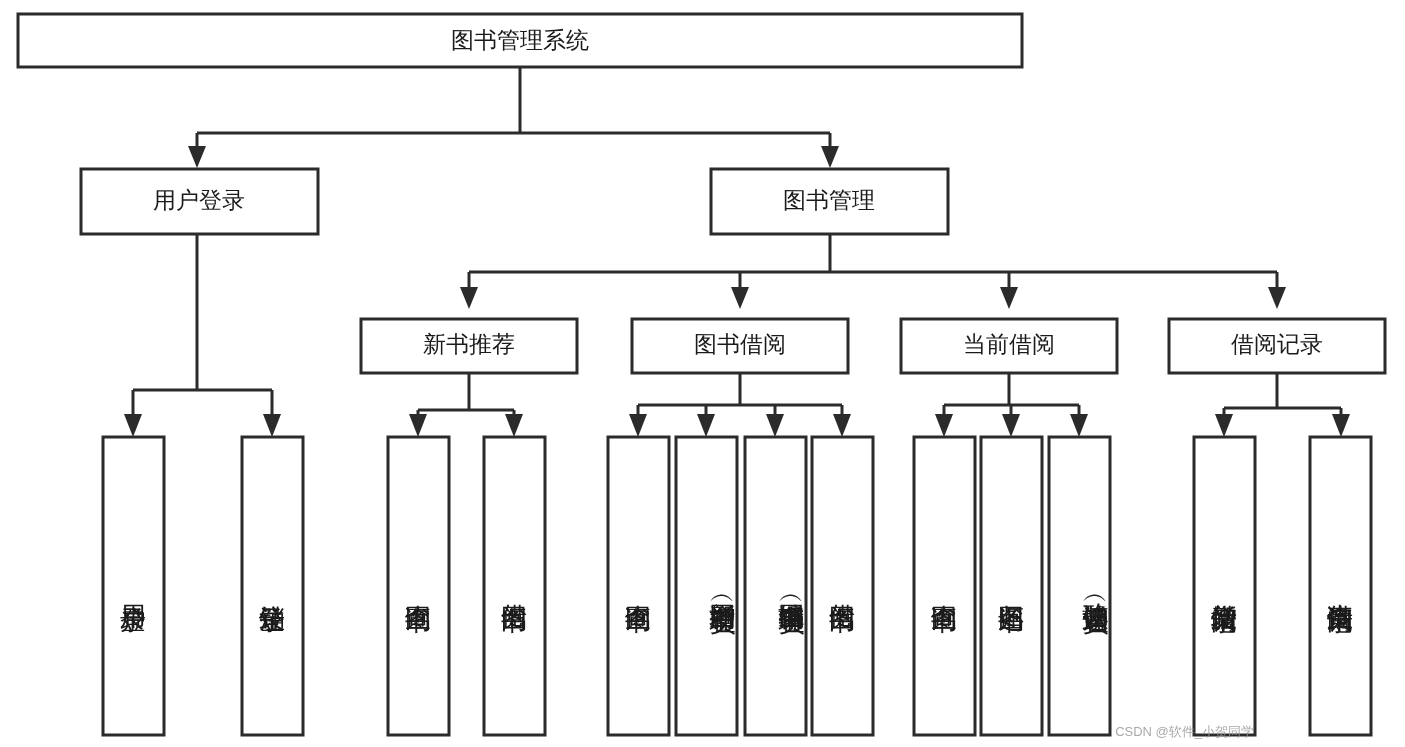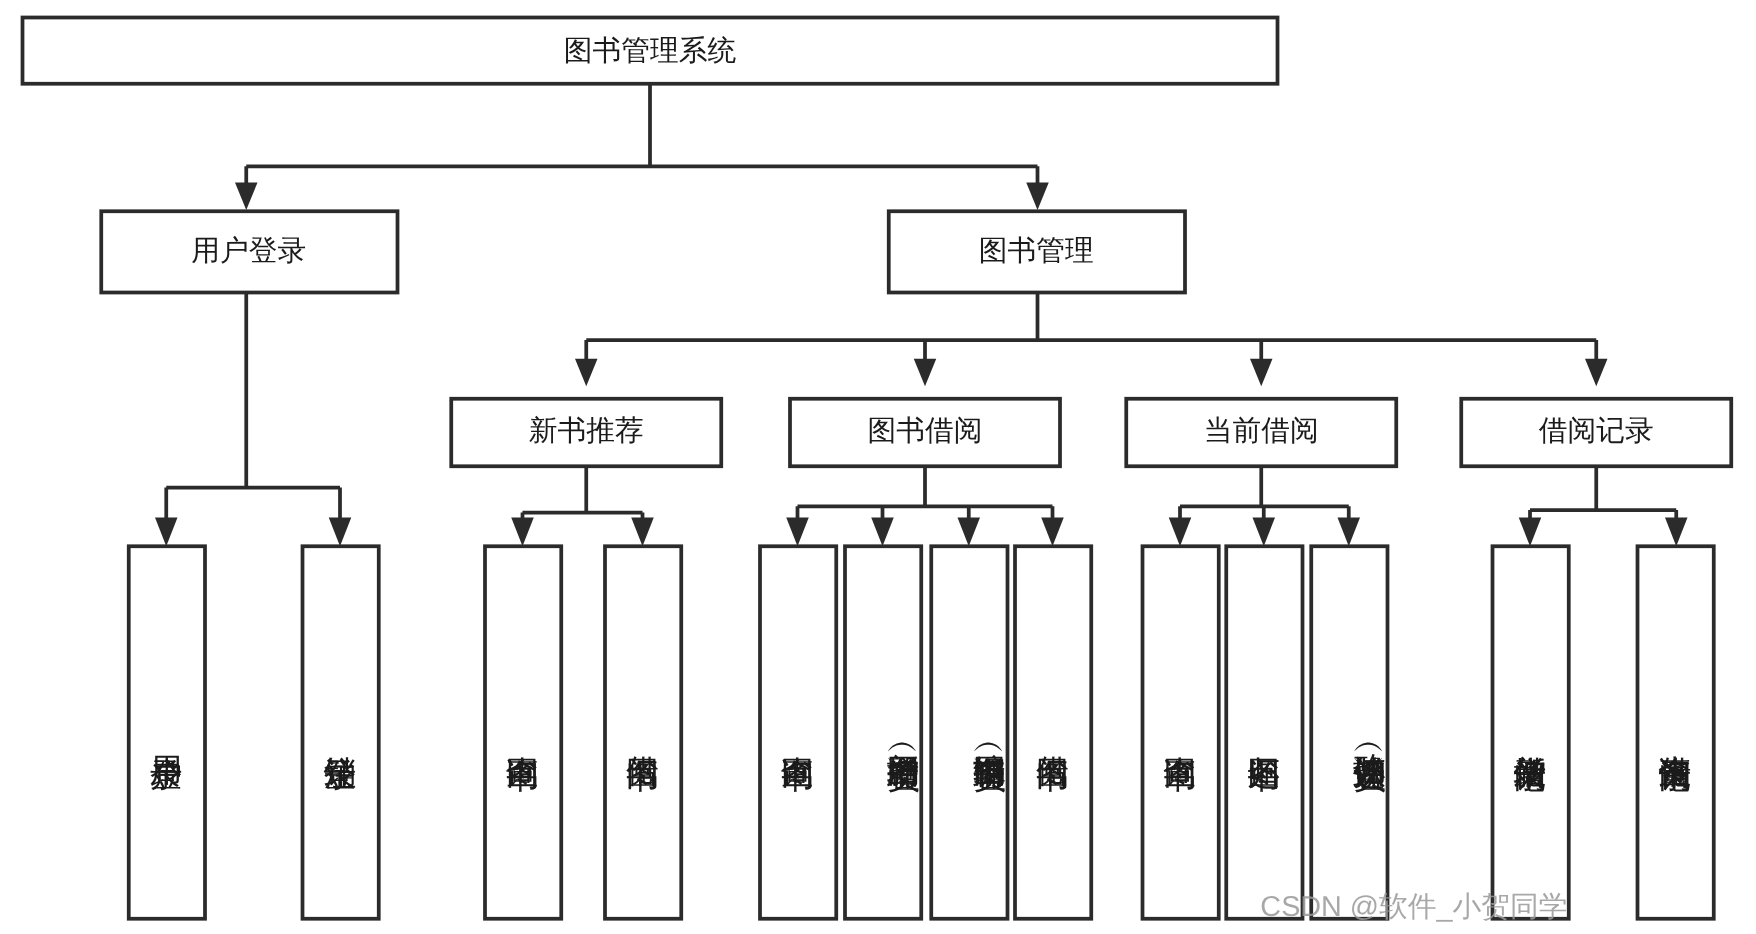--- a/index.html
+++ b/index.html
@@ -60,21 +60,21 @@
     align-items: center;
     justify-content: center;
     white-space: pre;
     pointer-events: none;
   }
   #watermark {
     position: absolute;
     right: 8px;
     bottom: 6px;
     font-family: "Liberation Sans", "DejaVu Sans", sans-serif;
-    font-size: 23px;
+    font-size: 13px;
     color: #9a9a9a;
     opacity: 0.85;
     white-space: nowrap;
   }
 </style>
 </head>
 <body>
 
 <div id="diagram-root">
 

